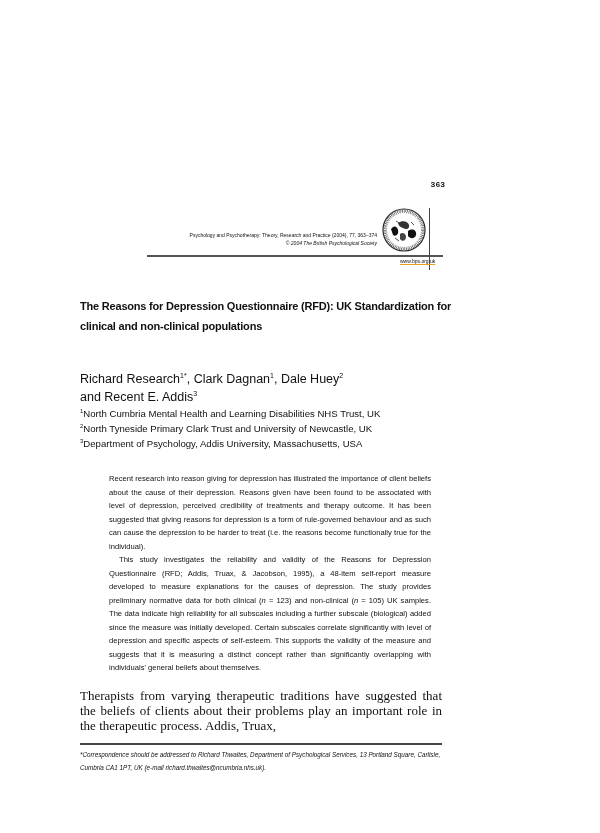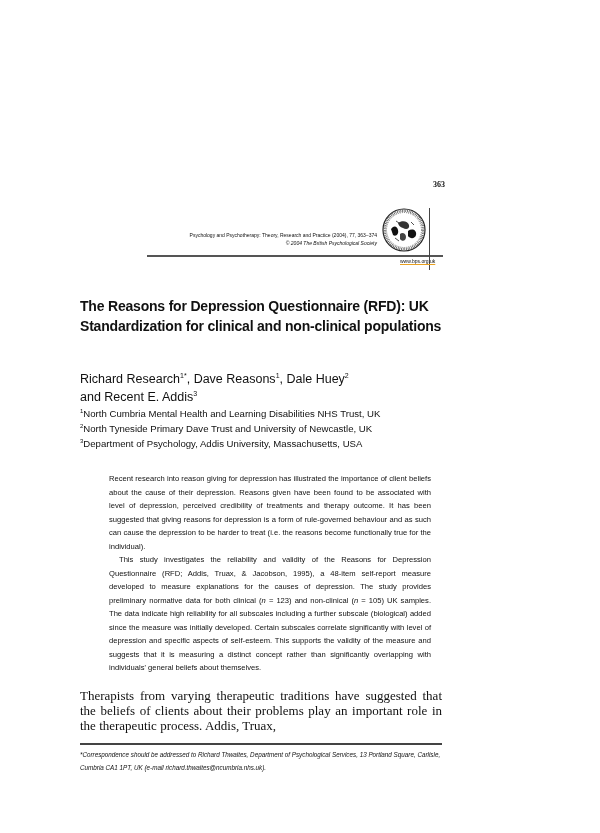--- a/index.html
+++ b/index.html
@@ -17,21 +17,21 @@
     }
     .abs { position: absolute; }
 
     .page-number {
       left: 415px;
       top: 180px;
       width: 30px;
       text-align: right;
       font-size: 8px;
       font-weight: bold;
-      font-family: Liberation Serif, serif;
+      font-family: Liberation Mono, monospace;
     }
 
     .journal-line {
       left: 147px;
       top: 232px;
       width: 230px;
       text-align: right;
       font-size: 5px;
       line-height: 7.5px;
       white-space: nowrap;
@@ -67,21 +67,21 @@
       color: #111111;
       text-decoration: underline;
       text-decoration-color: #e8a020;
       white-space: nowrap;
     }
 
     .title {
       left: 80px;
       top: 297px;
       width: 380px;
-      font-size: 14px;
+      font-size: 11px;
       line-height: 19.5px;
       font-weight: bold;
       letter-spacing: -0.2px;
     }
 
     .authors {
       left: 80px;
       top: 370px;
       width: 380px;
       font-size: 12.5px;
@@ -160,27 +160,27 @@
 </div>
 
 <div class="abs header-rule"></div>
 <div class="abs header-vrule"></div>
 
 <div class="abs bps-link">www.bps.org.uk</div>
 
 <div class="abs title">The Reasons for Depression Questionnaire (RFD): UK Standardization for clinical and non-clinical populations</div>
 
 <div class="abs authors">
-  <span>Richard Research</span><sup>1*</sup><span>, </span><span>Dave Reasons</span><sup>1</sup><span>, </span><span>Dale Huey</span><sup>2</sup><br>
+  <span>Richard Research</span><sup>1*</sup><span>, </span><span>Clark Dagnan</span><sup>1</sup><span>, </span><span>Dale Huey</span><sup>2</sup><br>
   <span>and </span><span>Recent E. Addis</span><sup>3</sup>
 </div>
 
 <div class="abs affiliations">
   <div><sup>1</sup><span>North Cumbria Mental Health and Learning Disabilities NHS Trust, UK</span></div>
-  <div><sup>2</sup><span>North Tyneside Primary Dave Trust and University of Newcastle, UK</span></div>
+  <div><sup>2</sup><span>North Tyneside Primary Clark Trust and University of Newcastle, UK</span></div>
   <div><sup>3</sup><span>Department of Psychology, Addis University, Massachusetts, USA</span></div>
 </div>
 
 <div class="abs abstract">
   <p>Recent research into reason giving for depression has illustrated the importance of client beliefs about the cause of their depression. Reasons given have been found to be associated with level of depression, perceived credibility of treatments and therapy outcome. It has been suggested that giving reasons for depression is a form of rule-governed behaviour and as such can cause the depression to be harder to treat (i.e. the reasons become functionally true for the individual).</p>
   <p class="indent"><span>This study investigates the reliability and validity of the Reasons for Depression Questionnaire (RFD; Addis, Truax, &amp; Jacobson, 1995), a 48-item self-report measure developed to measure explanations for the causes of depression. The study provides preliminary normative data for both clinical (</span><em>n</em><span> = 123) and non-clinical (</span><em>n</em><span> = 105) UK samples. The data indicate high reliability for all subscales including a further subscale (biological) added since the measure was initially developed. Certain subscales correlate significantly with level of depression and specific aspects of self-esteem. This supports the validity of the measure and suggests that it is measuring a distinct concept rather than significantly overlapping with individuals' general beliefs about themselves.</span></p>
 </div>
 
 <div class="abs body-text">Therapists from varying therapeutic traditions have suggested that the beliefs of clients about their problems play an important role in the therapeutic process. Addis, Truax,</div>
 

